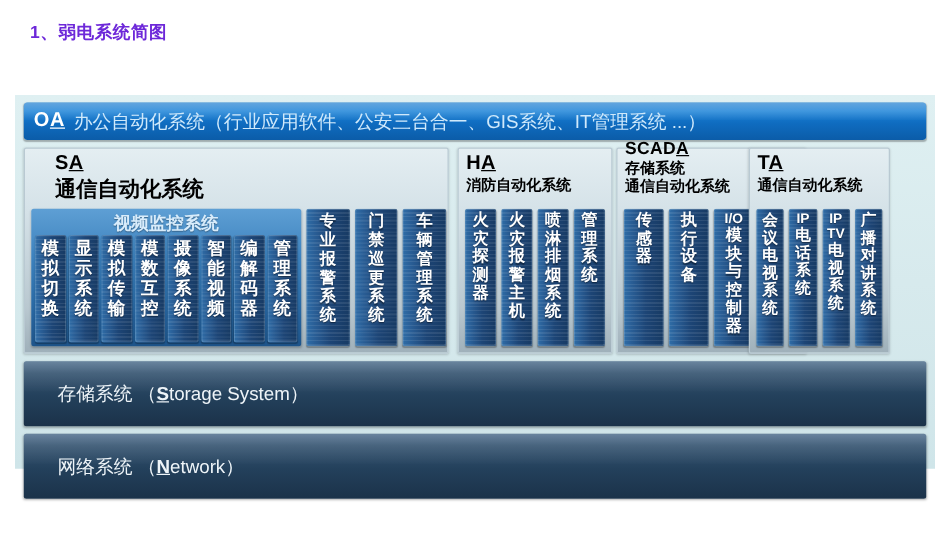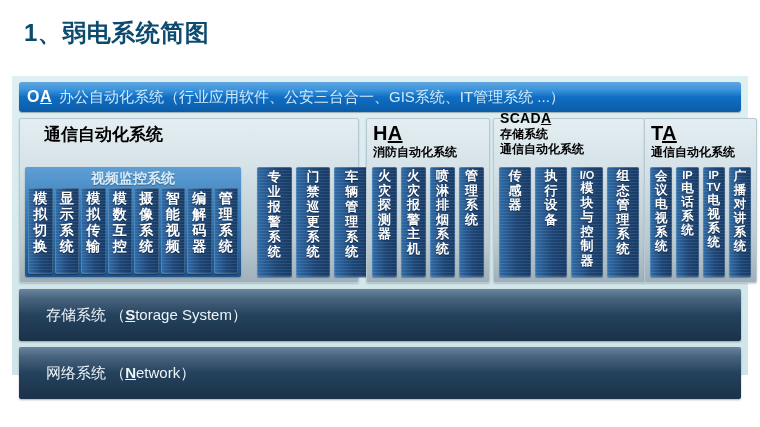--- a/index.html
+++ b/index.html
@@ -13,23 +13,23 @@
     font-family: "Liberation Sans", "DejaVu Sans", sans-serif;
     overflow: hidden;
     position: relative;
   }
 
   
   .slide-title {
     position: absolute;
     left: 24px;
     top: 17px;
-    font-size: 24px;
-    font-weight: bold;
-    color: #0c4a6e;
+    font-size: 14px;
+    font-weight: bold;
+    color: #6d28d9;
     letter-spacing: 0.5px;
     white-space: nowrap;
   }
 
   
   .diagram {
     position: absolute;
     left: 12px;
     top: 76px;
     width: 736px;
@@ -90,32 +90,32 @@
     bottom: 0;
     background: linear-gradient(180deg, #e4eef2 0%, #d5e2e8 30%, #b9c8d0 78%, #9fb0ba 100%);
     border: 1px solid #b9c9d2;
     border-radius: 2px;
     box-sizing: border-box;
     box-shadow: 0 1px 2px rgba(0,0,0,0.18);
   }
   .panel-sa   { left: 0px;   width: 340px; }
   .panel-ha   { left: 347px; width: 124px; }
   .panel-scada{ left: 474px; width: 152px; }
-  .panel-ta   { left: 625px; width: 113px; }
+  .panel-ta   { left: 580px; width: 113px; }
 
   .panel-head {
     position: absolute;
     left: 0; right: 0; top: 0;
     box-sizing: border-box;
     padding: 4px 6px 0 6px;
     color: #000000;
   }
   .panel-sa .panel-head { padding-left: 24px; }
   .abbr {
-    font-size: 20px;
+    font-size: 16px;
     font-weight: bold;
     line-height: 1.05;
     letter-spacing: 0.3px;
     white-space: nowrap;
   }
   .panel-sa .abbr { font-size: 16px; }
   .abbr .u { text-decoration: underline; }
   .cname {
     font-size: 12px;
     font-weight: bold;
@@ -130,21 +130,21 @@
   
   .panel-scada .panel-head { top: -12px; }
 
   
   .subs {
     position: absolute;
     left: 5px;
     right: 5px;
     bottom: 5px;
     display: flex;
-    gap: 16px;
+    gap: 4px;
     align-items: stretch;
   }
   .panel-sa   .subs { height: 110px; }
   .panel-ha   .subs { height: 110px; }
   .panel-scada .subs { height: 110px; }
   .panel-ta   .subs { height: 110px; }
 
   
   .vs-card {
     position: relative;
@@ -267,20 +267,21 @@
 
   <div class="oa-bar">
     <span class="oa-abbr"><span>O</span><span class="u">A</span></span>
     <span class="oa-text">办公自动化系统（行业应用软件、公安三台合一、GIS系统、IT管理系统 ...）</span>
   </div>
 
   <div class="panels">
 
     <div class="panel panel-sa">
       <div class="panel-head">
+        <div class="abbr"><span>S</span><span class="u">A</span></div>
         <div class="cname">通信自动化系统</div>
       </div>
       <div class="subs">
         <div class="vs-card">
           <div class="vs-title">视频监控系统</div>
           <div class="vs-cols">
             <div class="vcol">
                 <span class="ch">模</span>
                 <span class="ch">拟</span>
                 <span class="ch">切</span>

